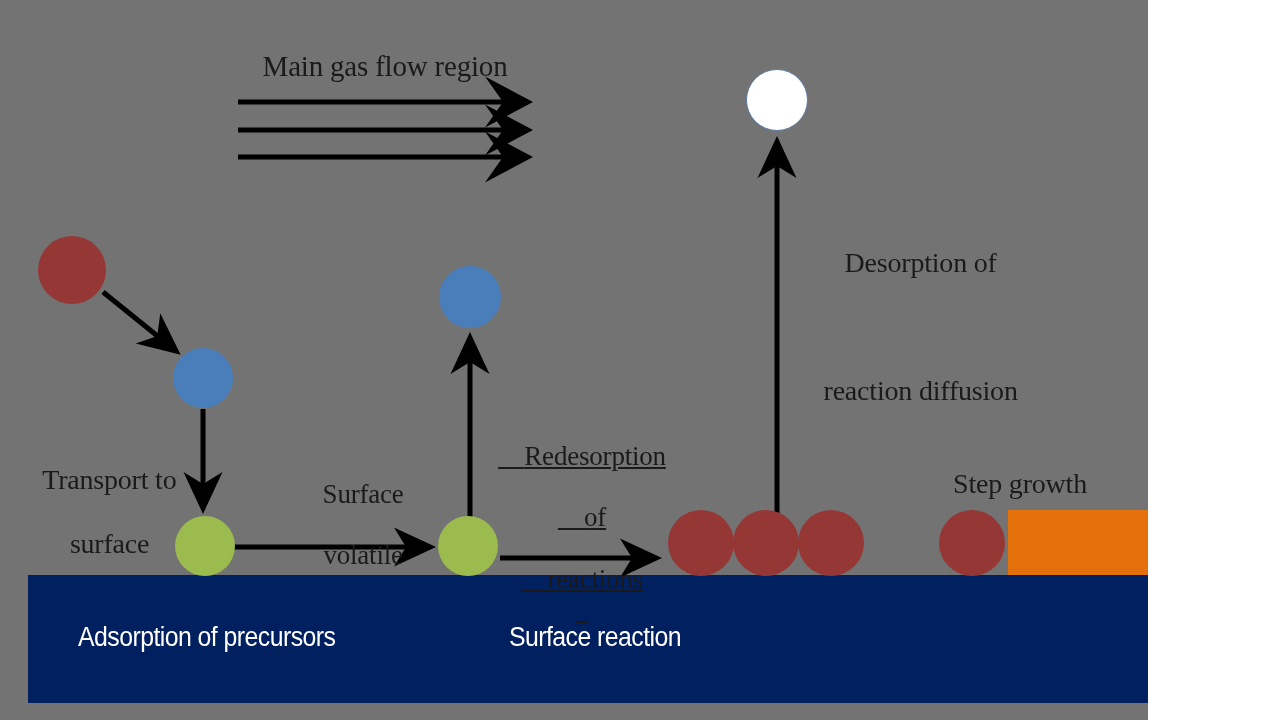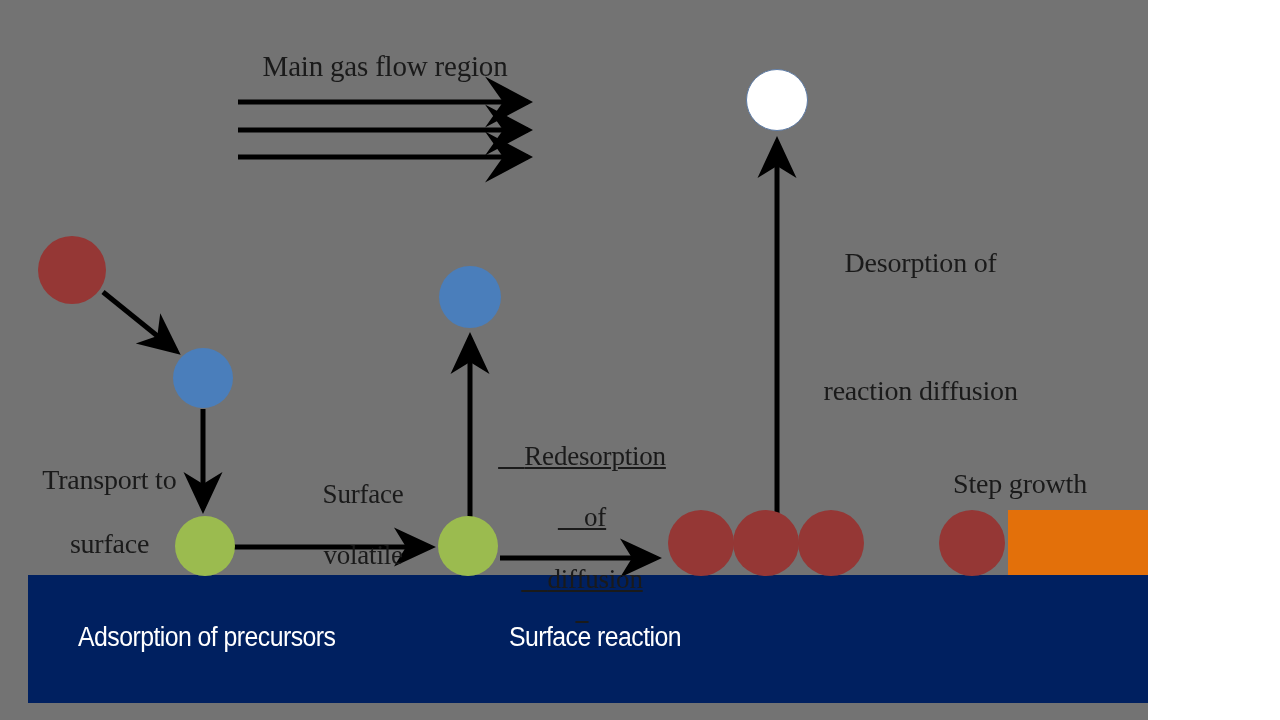--- a/index.html
+++ b/index.html
@@ -129,21 +129,21 @@
   </div>
 
   <div class="lbl" style="left:270px; top:448px; width:160px; font-size:27px;">
     <span>Surface</span><br>
     <span>volatile</span>
   </div>
 
   <div class="lbl" style="left:487px; top:410px; width:190px; font-size:27px;text-decoration:underline;">
     <span>Redesorption</span><br>
     <span>of</span><br>
-    <span>diffusion</span>
+    <span>reactions</span>
   </div>
 
 
   <div class="lbl" style="left:782px; top:215px; width:250px; font-size:28px;">
     <span>Desorption of</span><br>
     <br>
     <span>reaction diffusion</span>
   </div>
 
   <div class="lbl" style="left:925px; top:448px; width:190px; font-size:28px;margin-top:20px;">Step growth</div>

